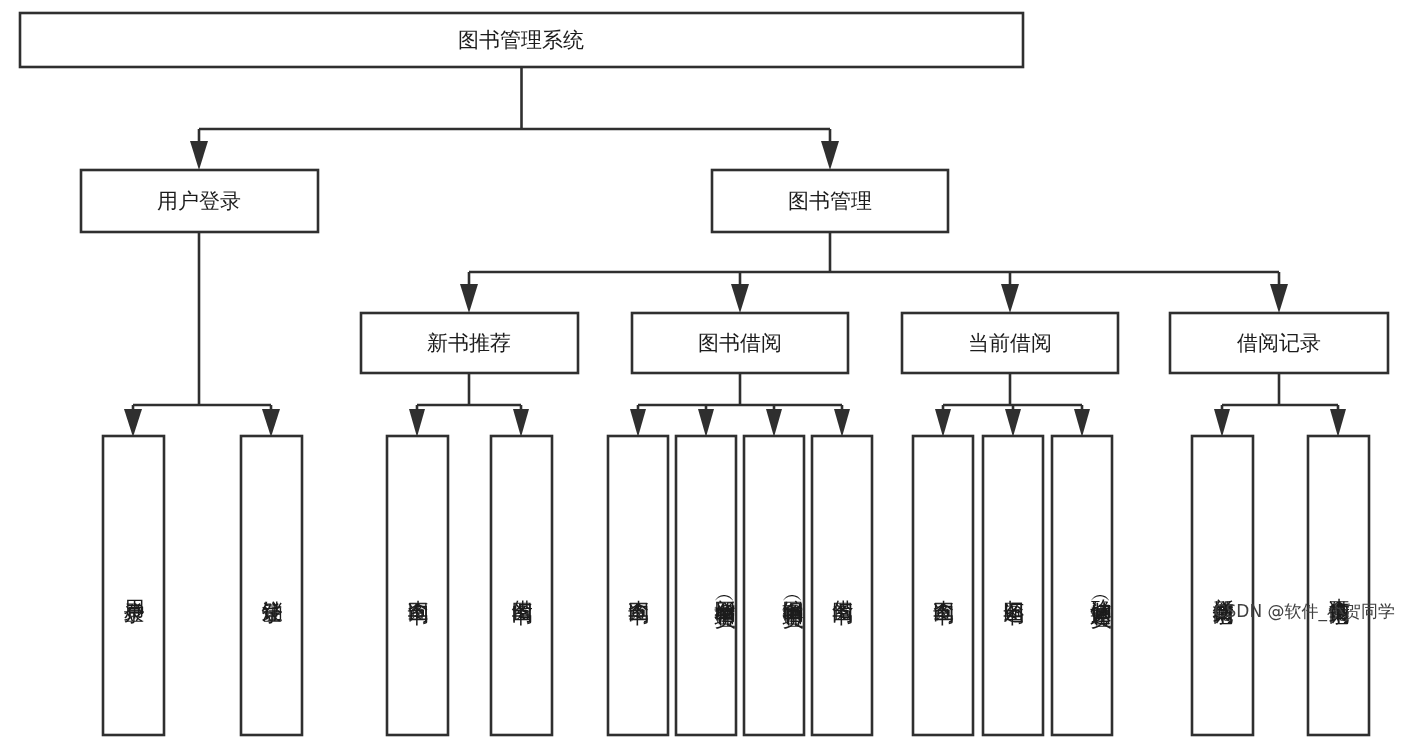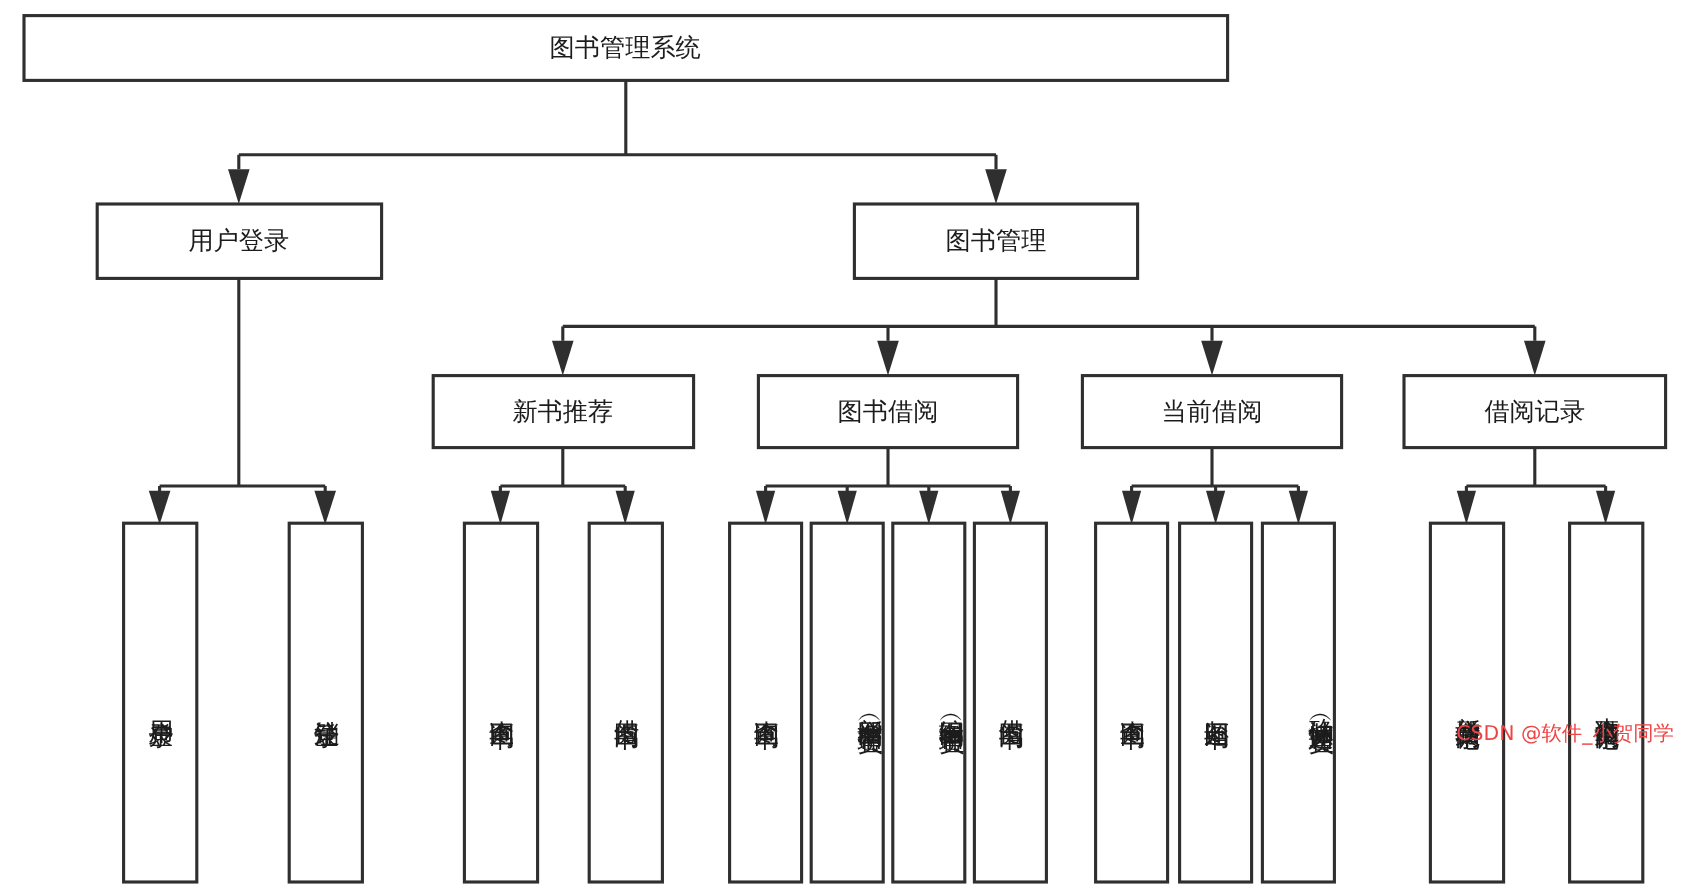--- a/index.html
+++ b/index.html
@@ -67,21 +67,21 @@
     letter-spacing: 1.5px;
     white-space: nowrap;
     pointer-events: none;
   }
   .watermark {
     position: absolute;
     right: 10px;
     bottom: 4px;
     font-family: "DejaVu Sans", "Liberation Sans", sans-serif;
     font-size: 17px;
-    color: #ef4444;
+    color: #404040;
     white-space: nowrap;
   }
 </style>
 </head>
 <body>
 
 <div id="diagram-root">
 
   <svg id="flow-svg" viewBox="0 0 1405 747">
 

